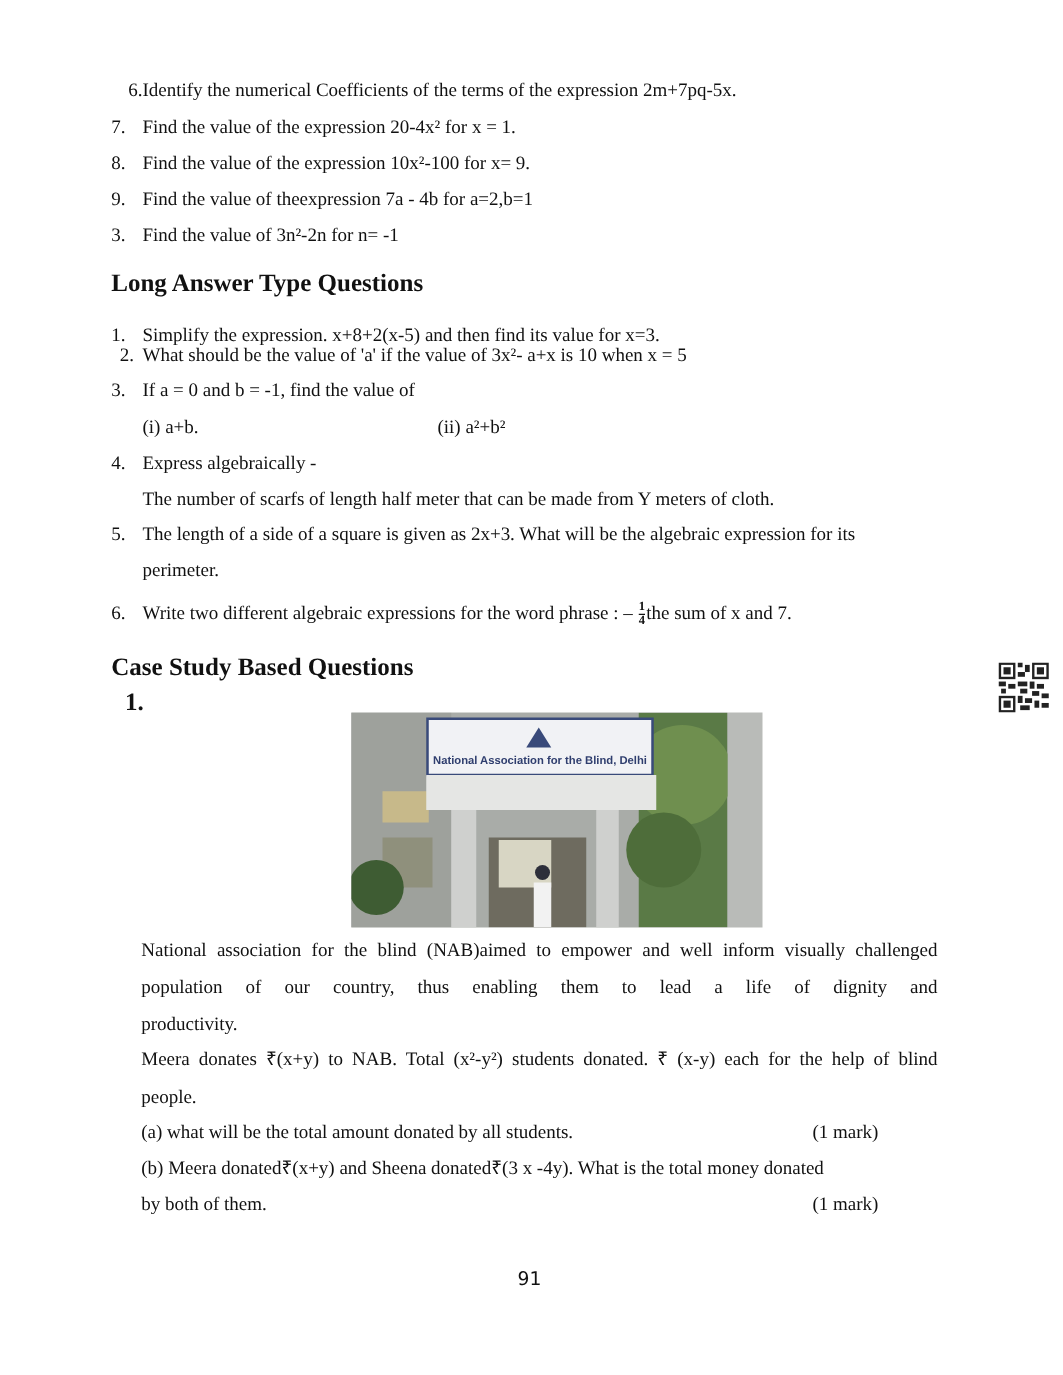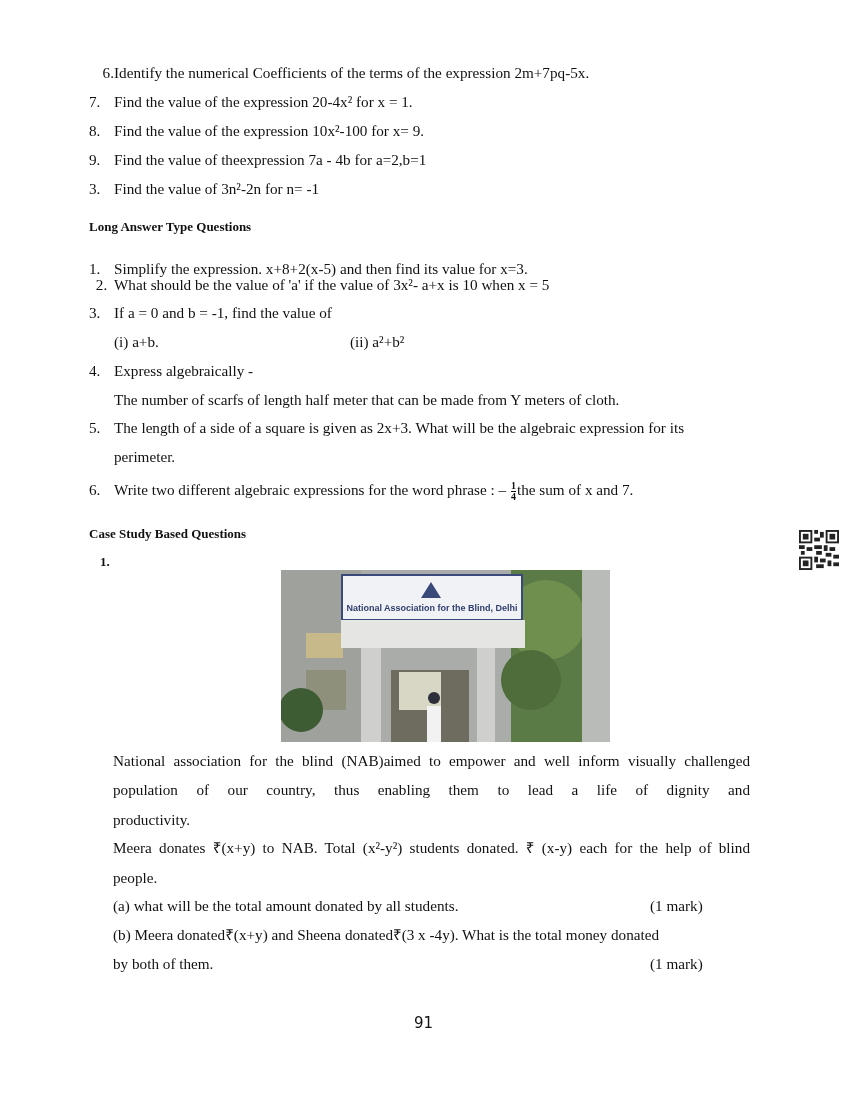--- a/index.html
+++ b/index.html
@@ -2,21 +2,21 @@
 <html><head>
   <meta charset="utf-8">
   <style>
     html, body { margin: 0; padding: 0; }
     body {
       width: 850px; height: 1100px; background: #ffffff; position: relative;
       font-family: "Liberation Serif", serif; color: #111; overflow: hidden;
     }
     .line { position: absolute; font-size: 15.2px; line-height: 18px; white-space: nowrap; }
     .num { display: inline-block; width: 25px; }
-    .heading { position: absolute; font-weight: bold; font-size: 13px; line-height: 18px; white-space: nowrap; }
+    .heading { position: absolute; font-weight: bold; font-size: 20px; line-height: 18px; white-space: nowrap; }
     .frac { display: inline-block; vertical-align: middle; text-align: center; font-size: 10px; line-height: 10px; font-weight: bold; margin: 0 1px; }
     .frac span { display: block; }
     .photo {
       position: absolute; left: 281px; top: 570px; width: 329px; height: 172px;
       overflow: hidden; background: #b9bbb8;
     }
     .justify { position: absolute; left: 113px; width: 637px; font-size: 15.2px; line-height: 29px; text-align: justify; text-align-last: justify; }
     .mark { position: absolute; left: 650px; }
     .page-num { position: absolute; left: 414px; top: 1014px; font-family: "DejaVu Sans", sans-serif; font-size: 15px; }
     .qr { position: absolute; left: 798px; top: 530px; width: 42px; height: 40px; }

